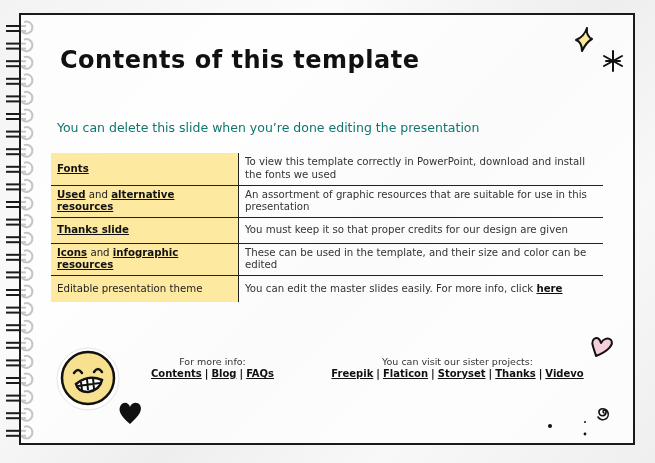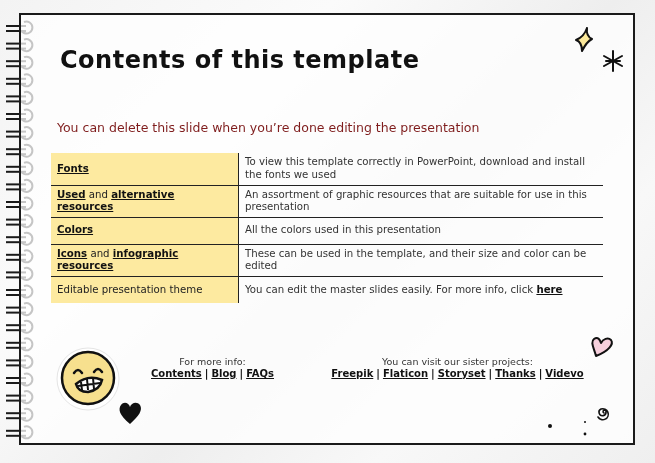--- a/index.html
+++ b/index.html
@@ -4,21 +4,21 @@
 <style>
   html,body{margin:0;padding:0;}
   body{width:655px;height:463px;position:relative;overflow:hidden;
     background:linear-gradient(135deg,#f3f3f3 0%,#fbfbfb 30%,#eeeeee 55%,#f8f8f8 75%,#efefef 100%);
     font-family:"DejaVu Sans","Liberation Sans",sans-serif;color:#222;}
   .page{position:absolute;left:19px;top:13px;width:616px;height:432px;
     border:2px solid #1a1a1a;background:rgba(255,255,255,0.75);box-sizing:border-box;}
   .spiral{position:absolute;left:4px;top:20px;width:40px;height:430px;}
   .title{position:absolute;left:60px;top:46px;margin:0;font-family:"DejaVu Sans",sans-serif;
     font-weight:bold;font-size:24px;letter-spacing:0.5px;color:#111;}
-  .subtitle{position:absolute;left:57px;top:120px;font-size:12.5px;color:#7f1d1d;margin:0;}
+  .subtitle{position:absolute;left:57px;top:120px;font-size:12.5px;color:#0f766e;margin:0;}
   table.contents{position:absolute;left:51px;top:153px;width:552px;border-collapse:collapse;font-size:10.2px;}
   table.contents td{padding:2px 6px;vertical-align:middle;line-height:12.5px;}
   table.contents td.key{background:#fdeaa0;width:175px;color:#222;margin-left:28px;}
   table.contents td.val{border-left:1.5px solid #222;color:#333;}
   table.contents tr{border-bottom:1.5px solid #222;}
   table.contents tr:last-child{border-bottom:none;}
   a.lnk{color:#111;font-weight:bold;text-decoration:underline;}
   .footer-block{position:absolute;text-align:center;font-size:9.5px;color:#333;}
   .footer-block .links{font-weight:bold;font-size:10px;color:#111;margin-top:1px;}
   .footer-block .links a{color:#111;text-decoration:underline;}
@@ -113,23 +113,23 @@
 <table class="contents">
   <tbody id="rows">
       <tr style="height: 32px;">
         <td class="key"><a class="lnk" href="#">Fonts</a></td>
         <td class="val"><span>To view this template correctly in PowerPoint, download and install the fonts we used</span></td>
       </tr>
       <tr style="height: 32px;">
         <td class="key"><a class="lnk" href="#">Used</a><span> and </span><a class="lnk" href="#">alternative resources</a></td>
         <td class="val"><span>An assortment of graphic resources that are suitable for use in this presentation</span></td>
       </tr>
-      <tr style="height: 27px;">
-        <td class="key"><a class="lnk" href="#">Colors</a></td>
-        <td class="val"><span>All the colors used in this presentation</span></td>
+      <tr style="height: 26px;">
+        <td class="key"><a class="lnk" href="#">Thanks slide</a></td>
+        <td class="val"><span>You must keep it so that proper credits for our design are given</span></td>
       </tr>
       <tr style="height: 32px;">
         <td class="key"><a class="lnk" href="#">Icons</a><span> and </span><a class="lnk" href="#">infographic resources</a></td>
         <td class="val"><span>These can be used in the template, and their size and color can be edited</span></td>
       </tr>
       <tr style="height: 27px;">
         <td class="key"><span>Editable presentation theme</span></td>
         <td class="val"><span>You can edit the master slides easily. For more info, click </span><a class="lnk" href="#">here</a></td>
       </tr>
     </tbody>

